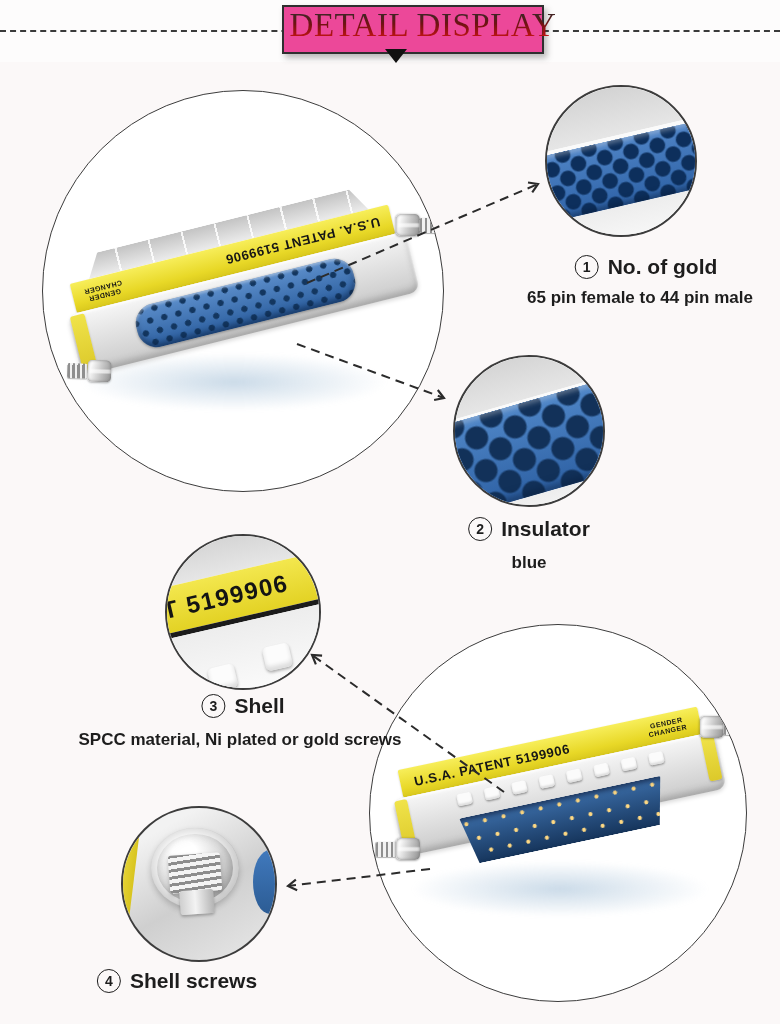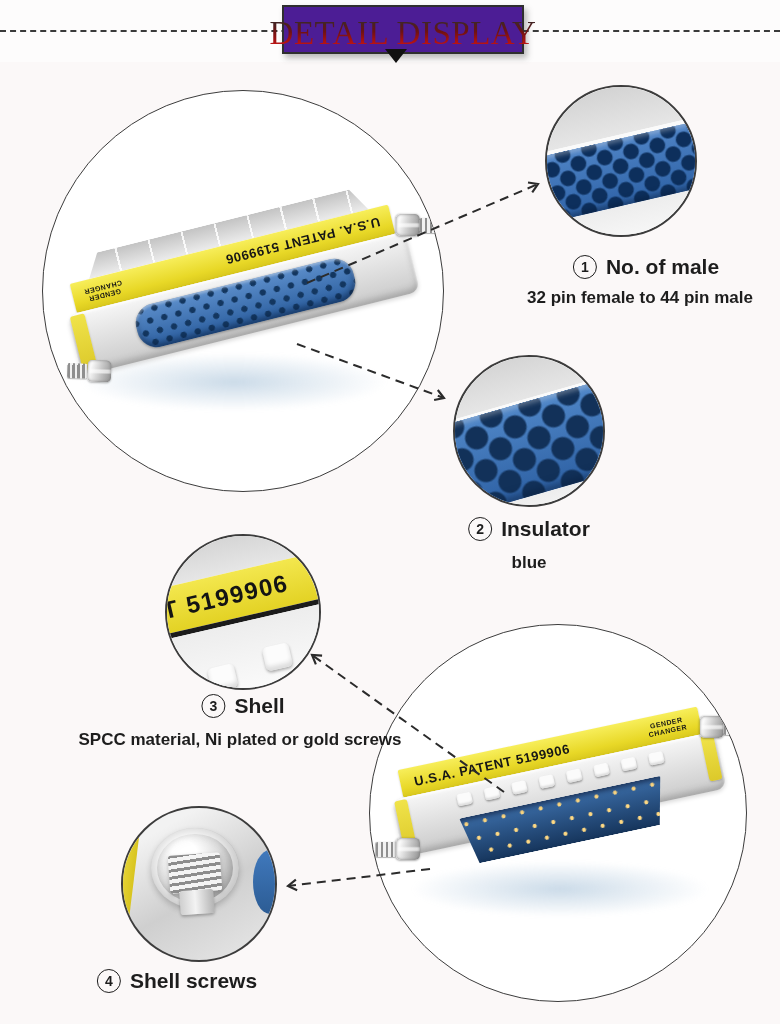--- a/index.html
+++ b/index.html
@@ -2,23 +2,23 @@
 <html><head>
 <meta charset="utf-8">
 <style>
   html,body{margin:0;padding:0;}
   body{font-family:"Liberation Sans","DejaVu Sans",sans-serif;background:#ffffff;}
   #stage{position:relative;width:780px;height:1024px;background:#fbf8f8;overflow:hidden;}
 
   
   .header-band{position:absolute;left:0;top:0;width:780px;height:62px;background:#fdfcfc;}
   .dash-line{position:absolute;left:0;top:30px;width:780px;height:0;border-top:2px dashed #3a3a3a;z-index:1;}
-  .title-box{position:absolute;left:282px;top:5px;width:238px;height:45px;background:#4c1d95;
+  .title-box{position:absolute;left:282px;top:5px;width:238px;height:45px;background:#ec4899;
     border:2px solid #2f2f2f;box-shadow:3px 4px 6px rgba(60,60,60,.35);
-    display:flex;align-items:flex-end;justify-content:center;z-index:2;}
+    display:flex;align-items:flex-start;justify-content:center;z-index:2;padding-left:20px;}
   .title-text{font-family:"Liberation Serif","DejaVu Serif",serif;font-size:33px;letter-spacing:.5px;
     color:#b41010;background:linear-gradient(180deg,#2d2d2d 8%,#6e1212 45%,#cf1414 88%);
     -webkit-background-clip:text;background-clip:text;-webkit-text-fill-color:transparent;white-space:nowrap;}
   .tri-down{position:absolute;left:385px;top:49px;width:0;height:0;z-index:2;
     border-left:11px solid transparent;border-right:11px solid transparent;border-top:14px solid #111;}
 
   
   .circ{position:absolute;border-radius:50%;background:#fff;border:1.5px solid #3c3c3c;overflow:hidden;z-index:1;}
   #circ-main{left:42px;top:90px;width:400px;height:400px;}
   #circ-pins{left:545px;top:85px;width:148px;height:148px;border-width:2px;}
@@ -260,23 +260,23 @@
       </marker>
     </defs>
     <line x1="307" y1="283" x2="538" y2="184" stroke="#2b2b2b" stroke-width="2" stroke-dasharray="9 6" marker-end="url(#ah)"></line>
     <line x1="297" y1="344" x2="444" y2="398" stroke="#2b2b2b" stroke-width="2" stroke-dasharray="9 6" marker-end="url(#ah)"></line>
     <line x1="504" y1="792" x2="312" y2="655" stroke="#2b2b2b" stroke-width="2" stroke-dasharray="9 6" marker-end="url(#ah)"></line>
     <line x1="430" y1="869" x2="288" y2="886" stroke="#2b2b2b" stroke-width="2" stroke-dasharray="9 6" marker-end="url(#ah)"></line>
   </svg>
 
   <div class="callout-title" style="left:646px;top:255px;">
     <span class="cnum">1</span>
-    <span>No. of male</span>
-  </div>
-  <div class="callout-sub" style="left:640px;top:288px;">32 pin female to 44 pin male</div>
+    <span>No. of gold</span>
+  </div>
+  <div class="callout-sub" style="left:640px;top:288px;">65 pin female to 44 pin male</div>
 
   <div class="callout-title" style="left:529px;top:517px;">
     <span class="cnum">2</span>
     <span>Insulator</span>
   </div>
   <div class="callout-sub" style="left:529px;top:553px;">blue</div>
 
   <div class="callout-title" style="left:243px;top:694px;">
     <span class="cnum">3</span>
     <span>Shell</span>

